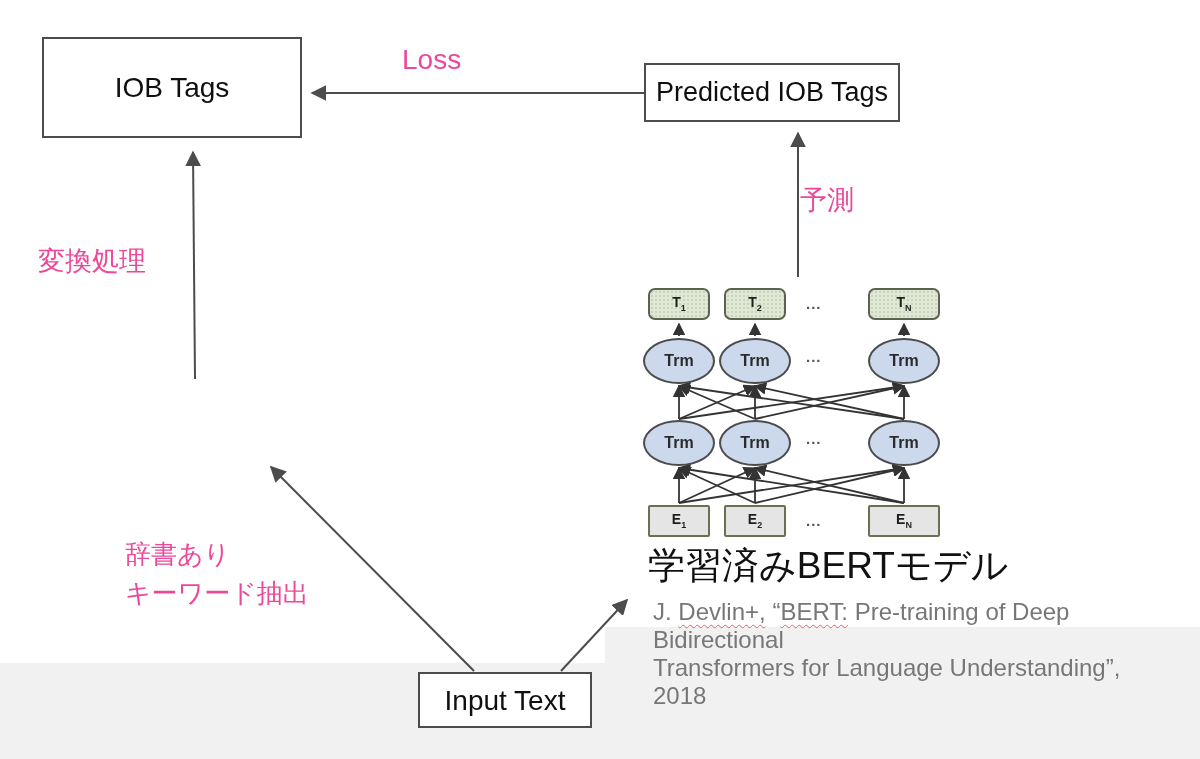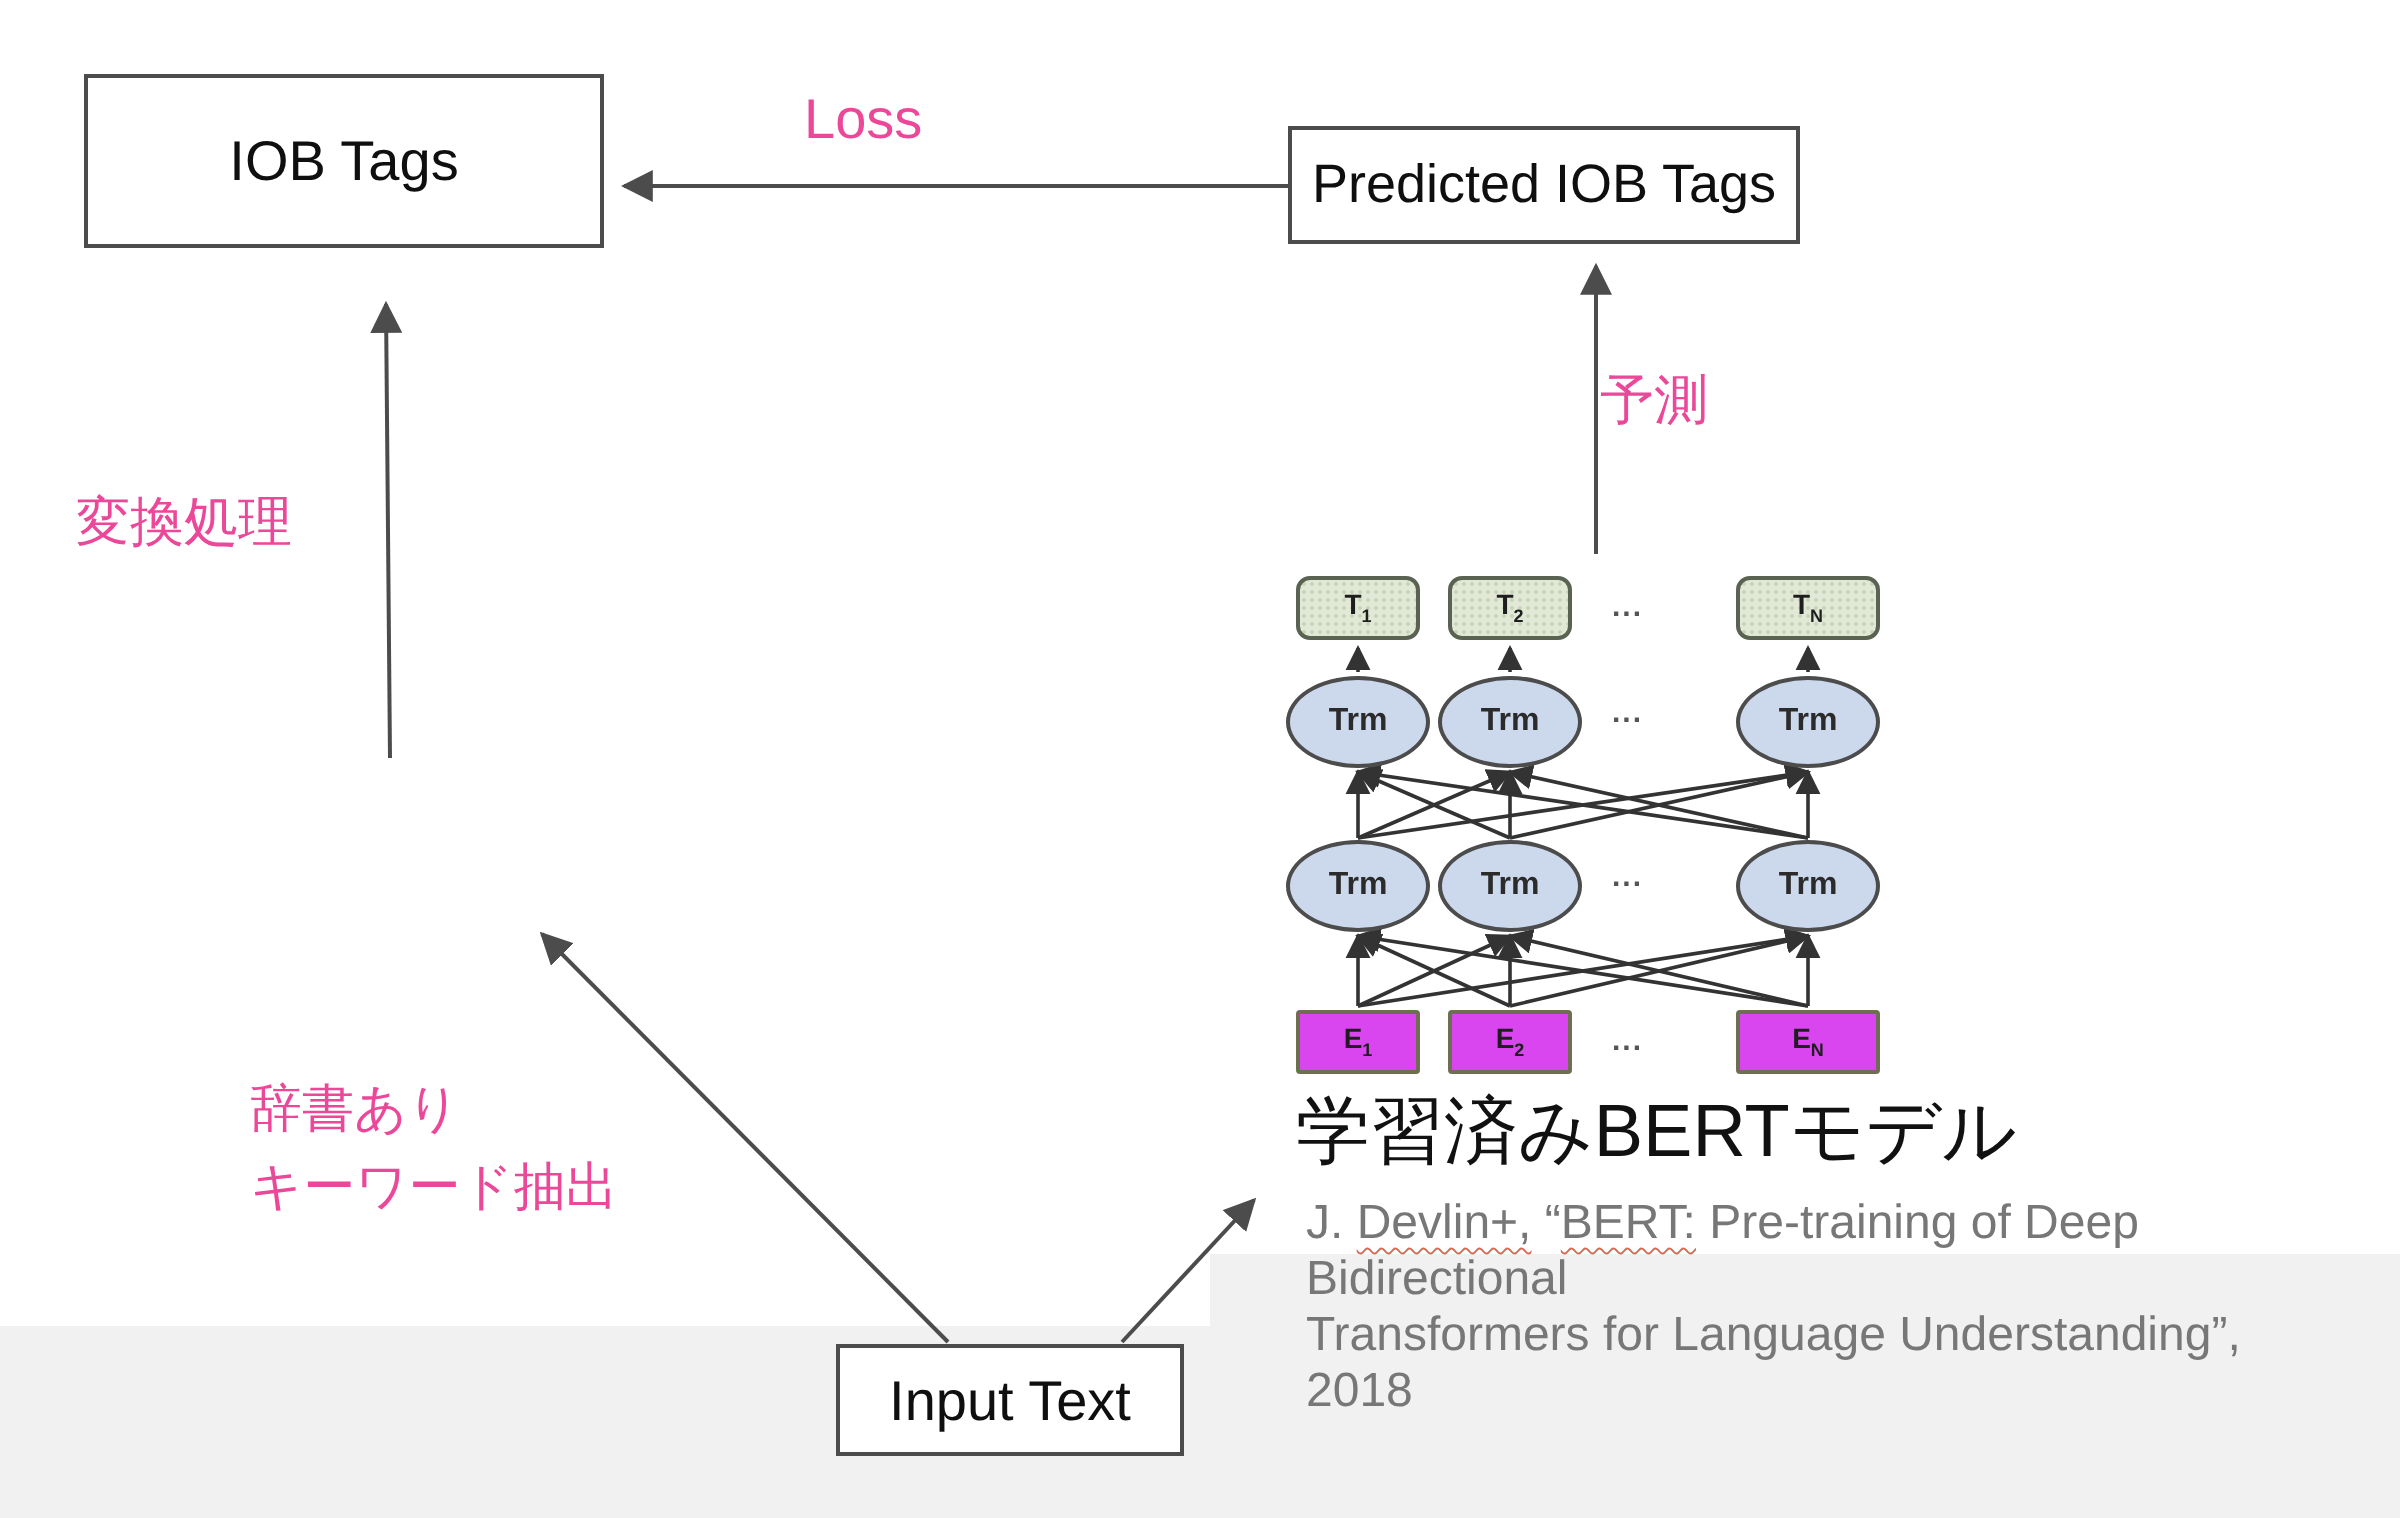--- a/index.html
+++ b/index.html
@@ -10,41 +10,41 @@
   .band{position:absolute;background:#f1f1f2;}
   .band-right{left:605px;top:627px;width:595px;height:132px;}
   .band-left{left:0;top:663px;width:605px;height:96px;}
   .arrows{position:absolute;left:0;top:0;width:1200px;height:759px;}
 
   .flow-box{
     position:absolute;display:flex;flex-direction:column;align-items:center;justify-content:center;
     background:#ffffff;border:2px solid #4c4c4c;font-size:28px;color:#0f0f0f;text-align:center;
     box-sizing:border-box;line-height:37px;
   }
-  .box-iob{left:42px;top:37px;width:260px;height:87px;}
+  .box-iob{left:42px;top:37px;width:260px;height:101px;}
   .box-predicted{left:644px;top:63px;width:256px;height:59px;font-size:27px;}
   .box-keywords{left:110px;top:380px;width:174px;height:57px;}
   .box-input{left:418px;top:672px;width:174px;height:56px;}
 
   .lbl{position:absolute;font-size:27px;color:#ec4899;white-space:nowrap;}
   .lbl-loss{left:402px;top:44px;font-size:28px;}
   .lbl-predict{left:800px;top:182px;}
   .lbl-convert{left:38px;top:243px;}
   .lbl-extract{left:125px;top:535px;font-size:26px;line-height:39px;}
 
   
   .t-box{
     position:absolute;height:32px;box-sizing:border-box;border:2px solid #5a6352;border-radius:7px;
     background-color:#e1e9d6;
     background-image:radial-gradient(#c8d4b9 0.8px, rgba(0,0,0,0) 0.9px);background-size:4px 4px;
     display:flex;align-items:center;justify-content:center;
   }
   .e-box{
     position:absolute;height:32px;box-sizing:border-box;border:2px solid #6e6e52;border-radius:2px;
-    background:#d946ef;display:flex;align-items:center;justify-content:center;
+    background:#e5e5e5;display:flex;align-items:center;justify-content:center;
   }
   .trm{
     position:absolute;width:72px;height:46px;box-sizing:border-box;border:2px solid #4c4c4c;border-radius:50%;
     background:#ccd9ed;display:flex;align-items:center;justify-content:center;
     font-size:16px;font-weight:bold;color:#2b2b2b;
   }
   .node-label{font-size:14px;font-weight:bold;color:#1e1e1e;line-height:1;}
   .node-label sub{font-size:9px;}
   .dots{position:absolute;font-size:15px;font-weight:bold;color:#555;letter-spacing:1px;}
 

